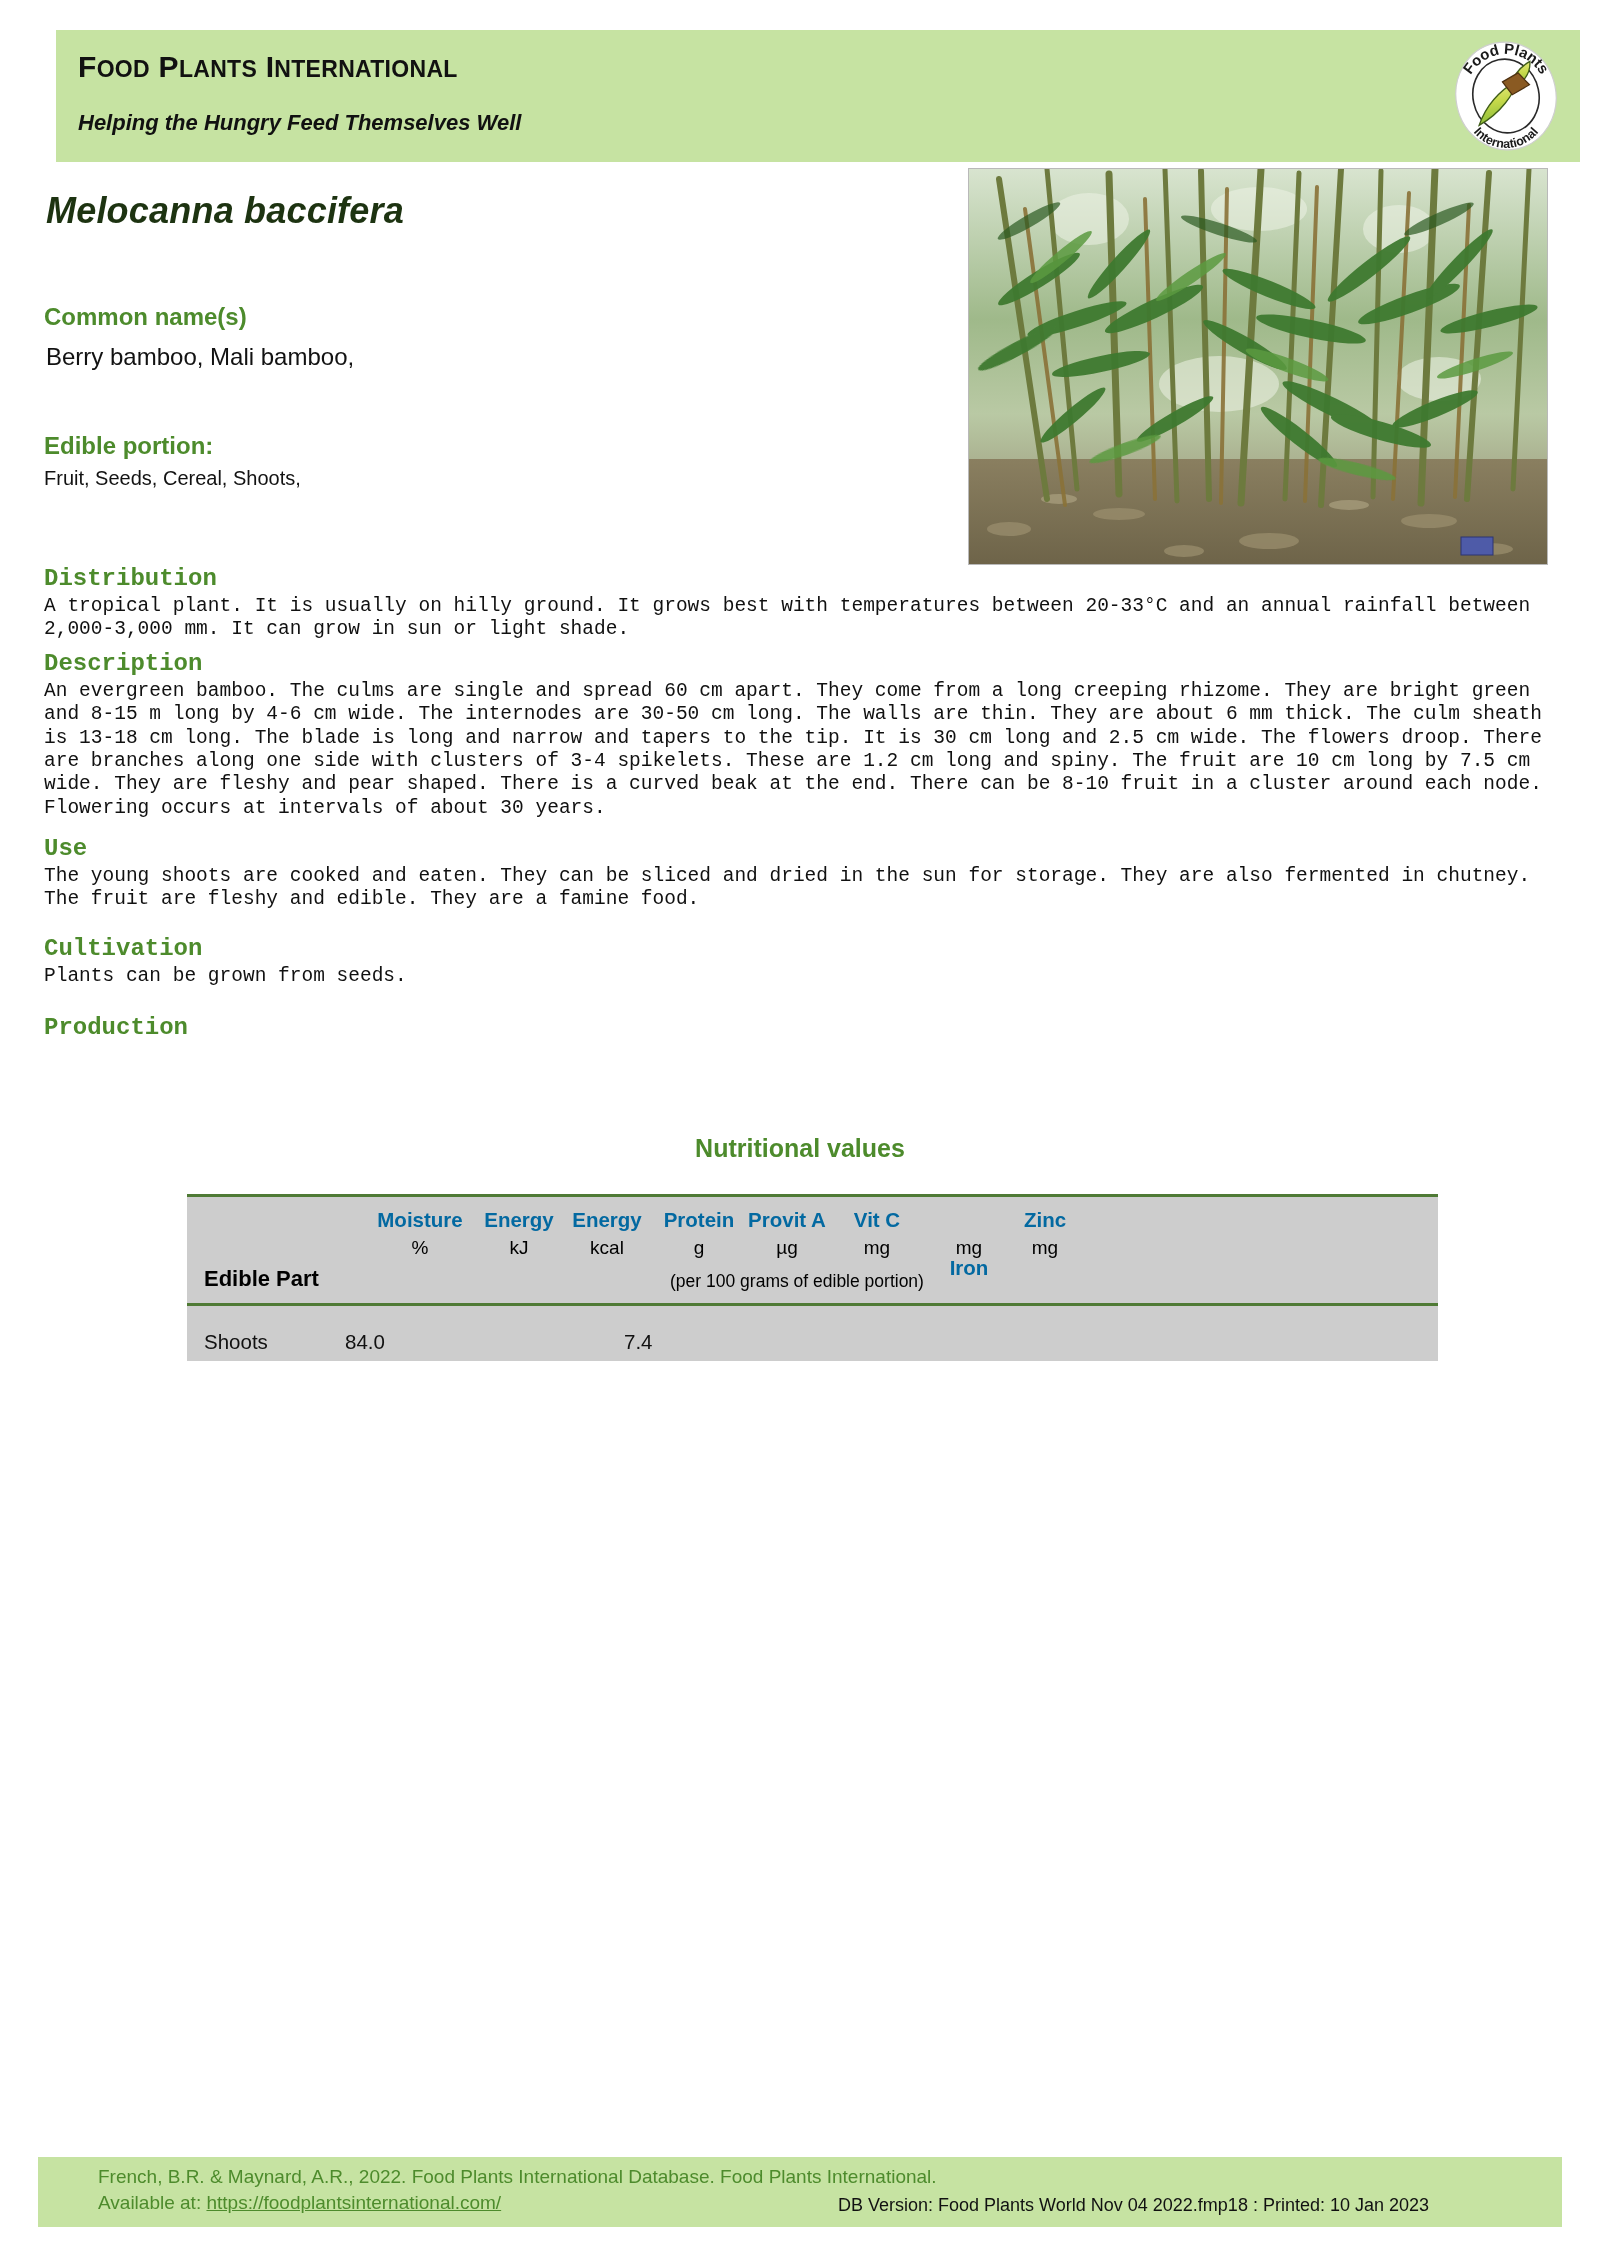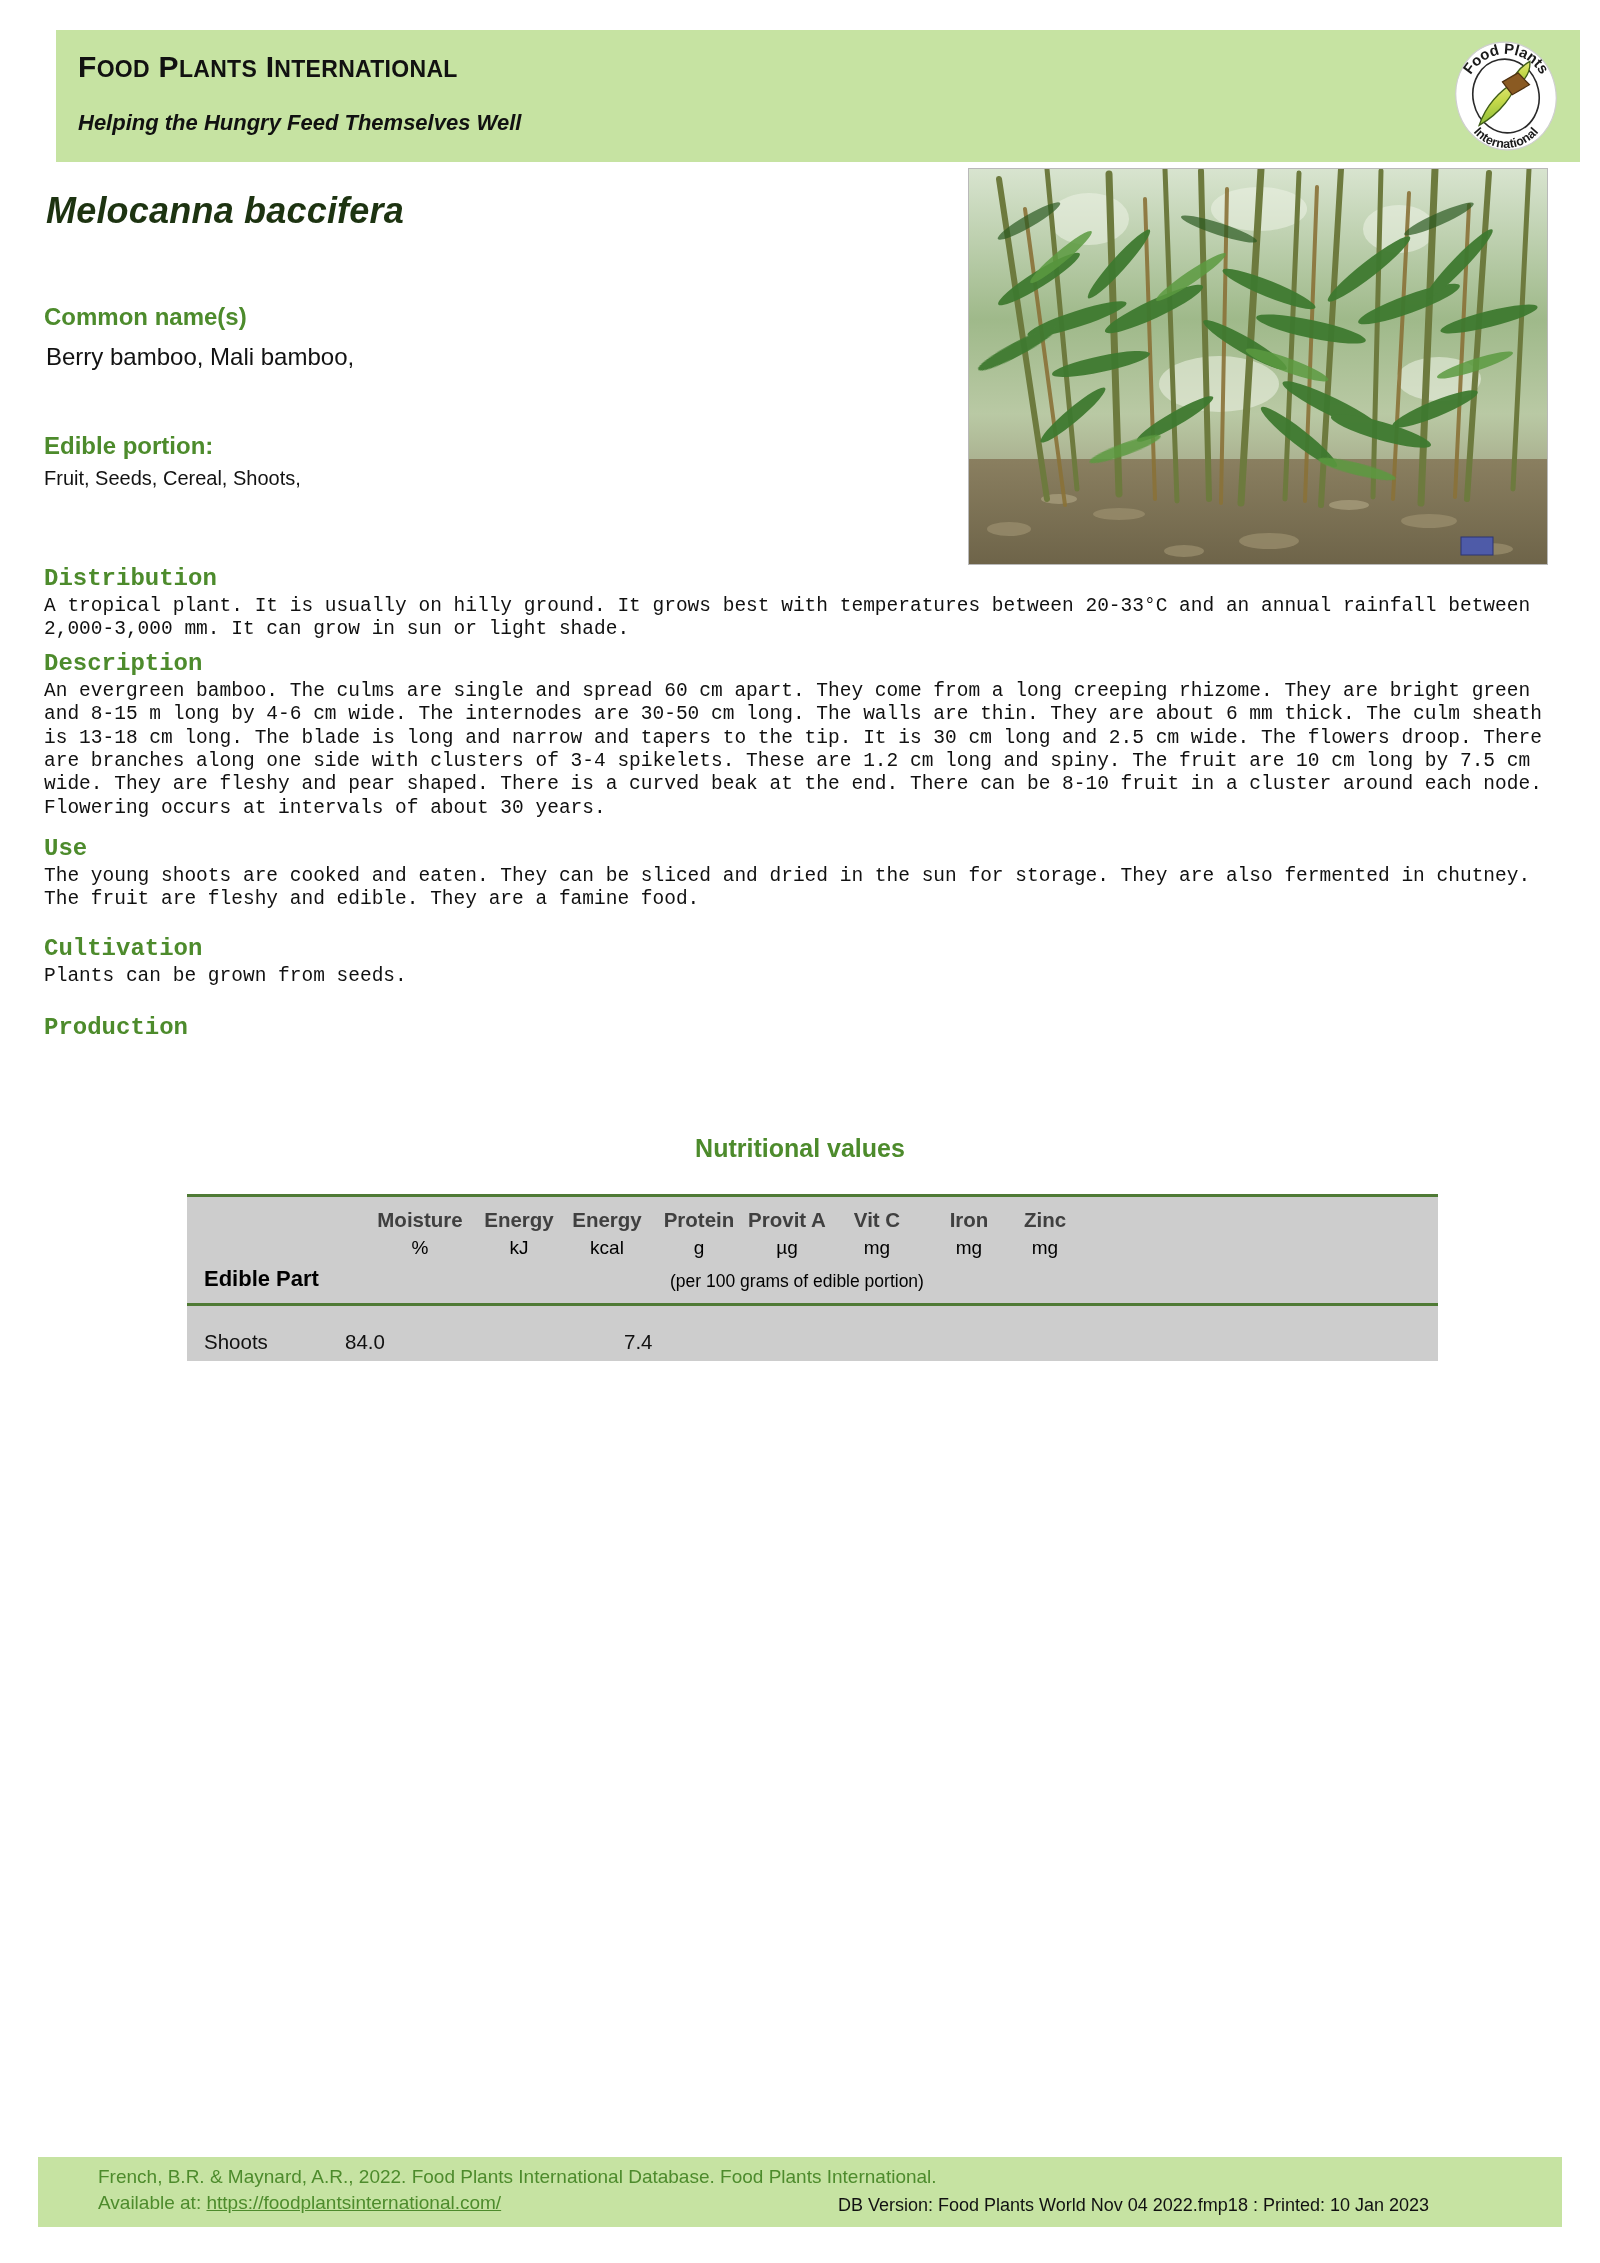--- a/index.html
+++ b/index.html
@@ -171,21 +171,21 @@
     position: relative;
     background: #cdcdcd;
     height: 54px;
   }
   .colhead {
     position: absolute;
     top: 11px;
     text-align: center;
     font-size: 20.5px;
     font-weight: bold;
-    color: #404040;
+    color: #0369a1;
     white-space: nowrap;
   }
   .colunit {
     position: absolute;
     top: 40px;
     text-align: center;
     font-size: 19px;
     font-weight: normal;
     color: #000000;
     white-space: nowrap;
@@ -443,21 +443,21 @@
         <div class="colhead" style="left: 257px; width: 150px;">Energy</div>
         <div class="colunit" style="left: 257px; width: 150px;">kJ</div>
         <div class="colhead" style="left: 345px; width: 150px;">Energy</div>
         <div class="colunit" style="left: 345px; width: 150px;">kcal</div>
         <div class="colhead" style="left: 437px; width: 150px;">Protein</div>
         <div class="colunit" style="left: 437px; width: 150px;">g</div>
         <div class="colhead" style="left: 525px; width: 150px;">Provit A</div>
         <div class="colunit" style="left: 525px; width: 150px;">µg</div>
         <div class="colhead" style="left: 615px; width: 150px;">Vit C</div>
         <div class="colunit" style="left: 615px; width: 150px;">mg</div>
-        <div class="colhead" style="left: 707px; width: 150px;">Iron</div>
+        <div class="colhead" style="left: 707px; width: 150px; margin-top: 48px;">Iron</div>
         <div class="colunit" style="left: 707px; width: 150px;">mg</div>
         <div class="colhead" style="left: 783px; width: 150px;">Zinc</div>
         <div class="colunit" style="left: 783px; width: 150px;">mg</div>
       </div>
     <div class="rule"></div>
     <div class="tbody-row" id="row0">
       <div class="cell-part">Shoots</div>
     <div class="cell-val" style="left: 158px; width: 150px;">84.0</div>
         <div class="cell-val" style="left: 257px; width: 150px;"></div>
         <div class="cell-val" style="left: 345px; width: 150px;"></div>

